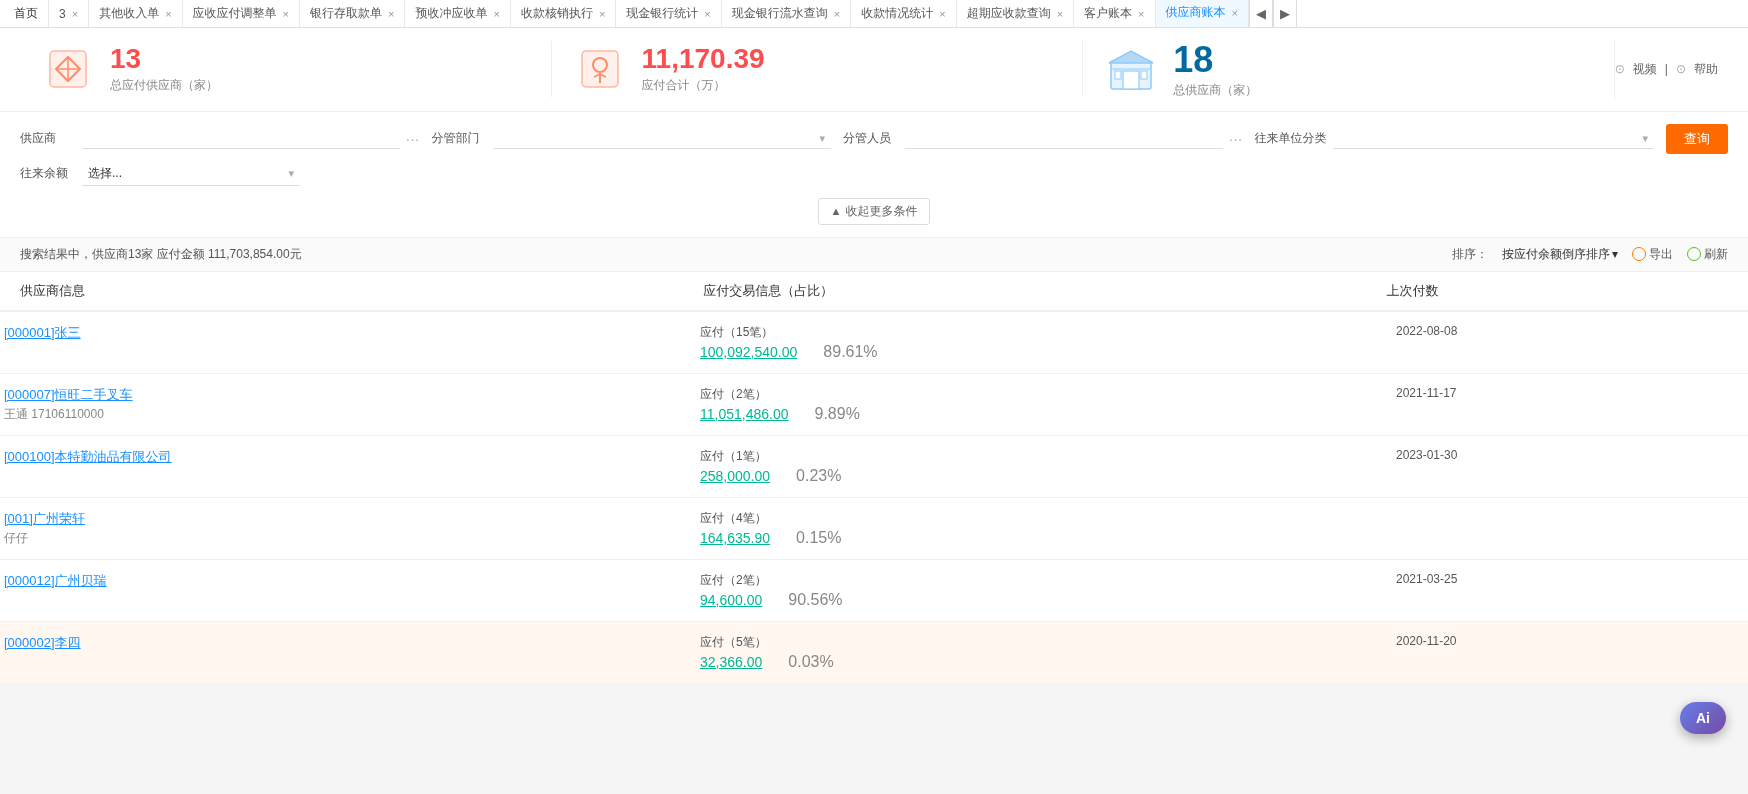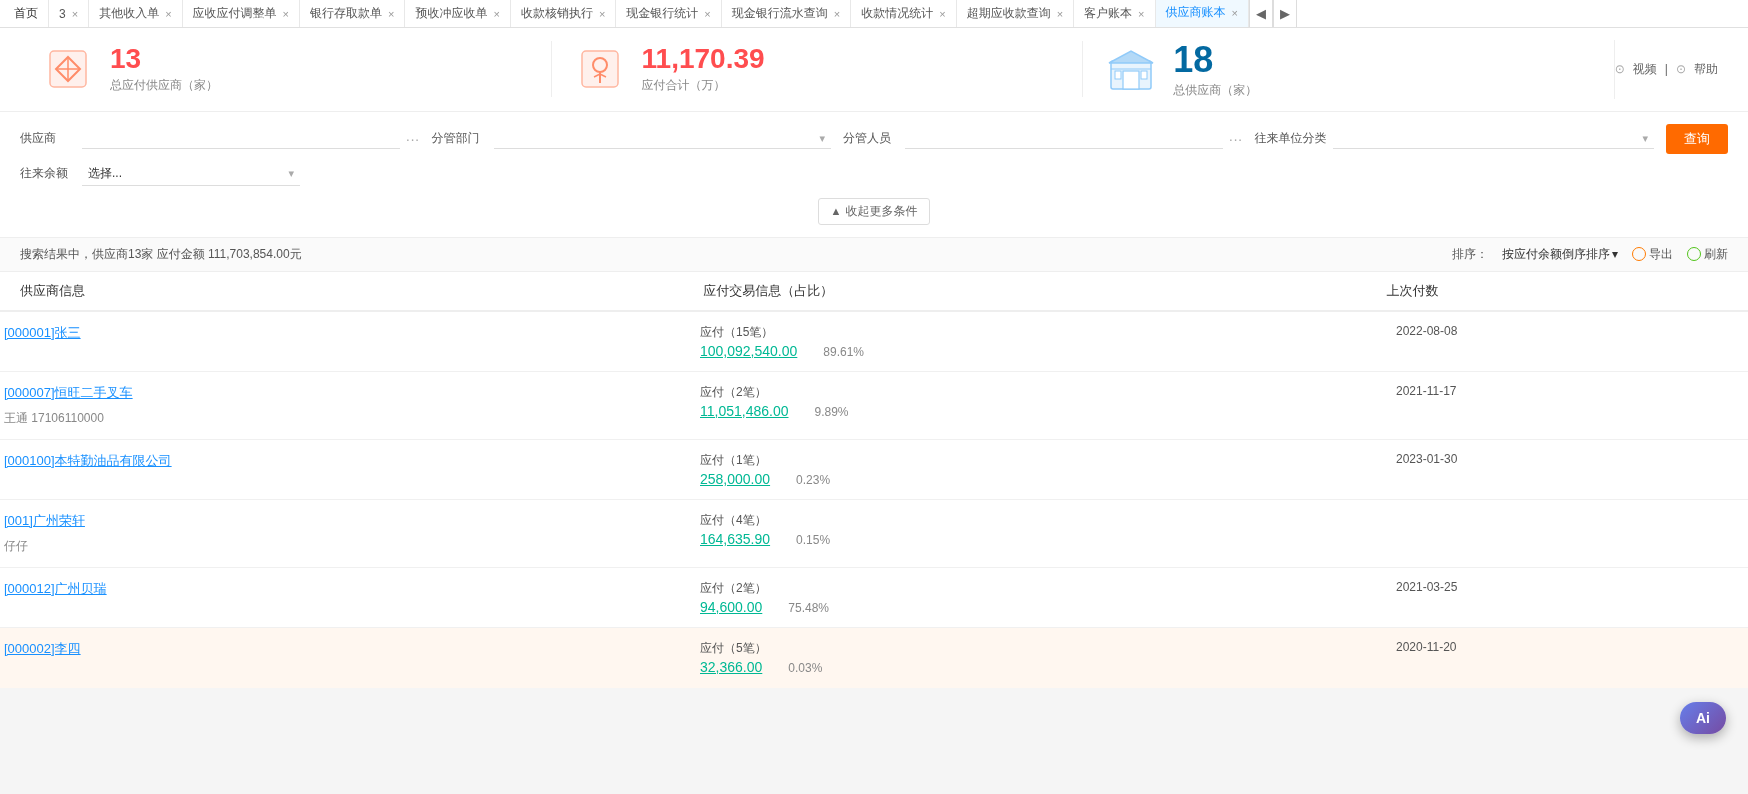--- a/index.html
+++ b/index.html
@@ -244,31 +244,31 @@
     .table-row.highlighted { background: #fff7f0; }
     .supplier-link {
       color: #1890ff;
       text-decoration: underline;
       cursor: pointer;
       font-size: 13px;
     }
     .supplier-sub {
       font-size: 12px;
       color: #888;
-      margin-top: 8px;
+      margin-top: 2px;
     }
     .tx-label { font-size: 12px; color: #555; margin-bottom: 2px; }
     .tx-amount {
       font-size: 14px;
       color: #00b894;
       font-weight: 500;
       cursor: pointer;
       text-decoration: underline;
     }
-    .tx-percent { font-size: 12px; color: #888; margin-left: 10px; }
+    .tx-percent { font-size: 16px; color: #888; margin-left: 10px; }
     .tx-row { display: flex; align-items: baseline; gap: 16px; }
     .last-pay { font-size: 12px; color: #555; }
   </style>
 </head>
 <body>
 
 <div class="top-nav">
   <div class="nav-tab home">
     <span>首页</span>
   </div>
@@ -518,21 +518,21 @@
   </div>
 
   <div class="table-row">
     <div>
       <div><span class="supplier-link">[000012]广州贝瑞</span></div>
     </div>
     <div>
       <div class="tx-label">应付（2笔）</div>
       <div class="tx-row">
         <span class="tx-amount">94,600.00</span>
-        <span class="tx-percent">75.48%</span>
+        <span class="tx-percent">90.56%</span>
       </div>
     </div>
     <div class="last-pay">2021-03-25</div>
   </div>
 
   <div class="table-row highlighted">
     <div>
       <div><span class="supplier-link">[000002]李四</span></div>
     </div>
     <div>

